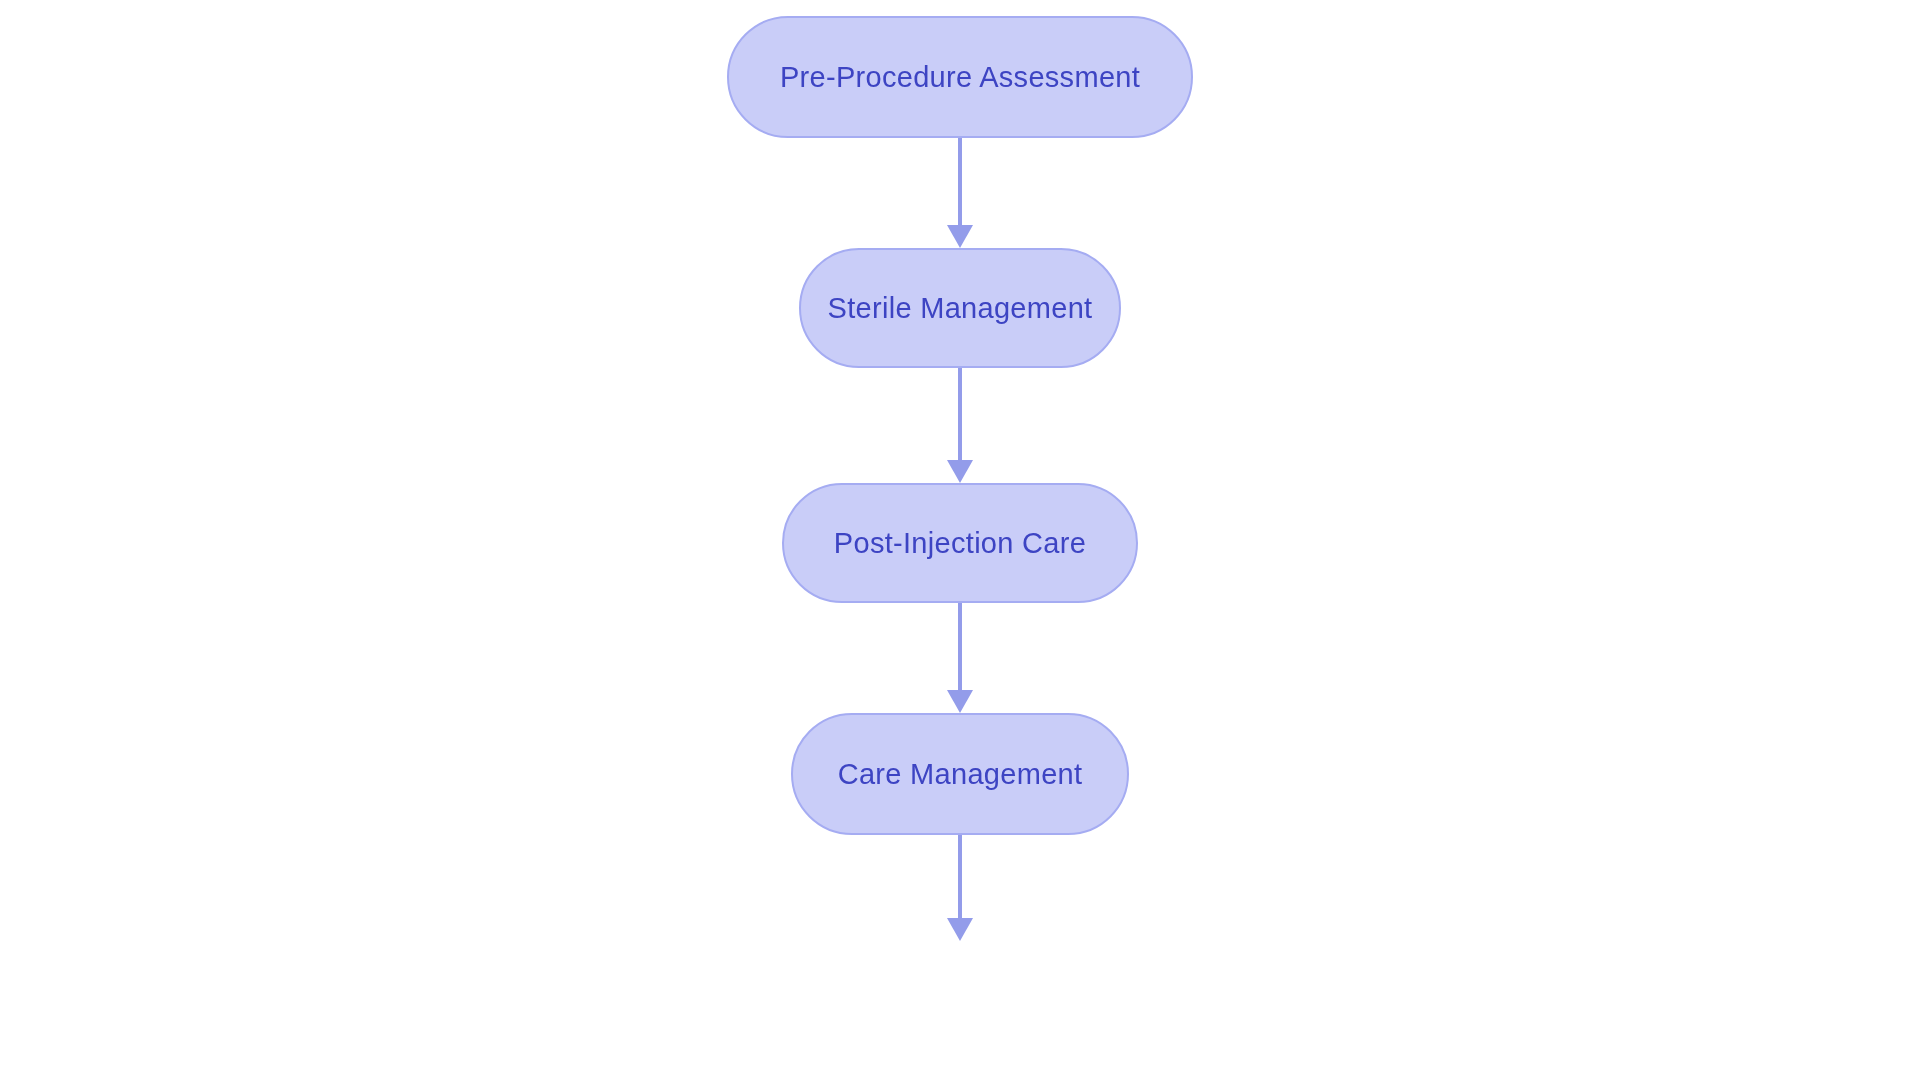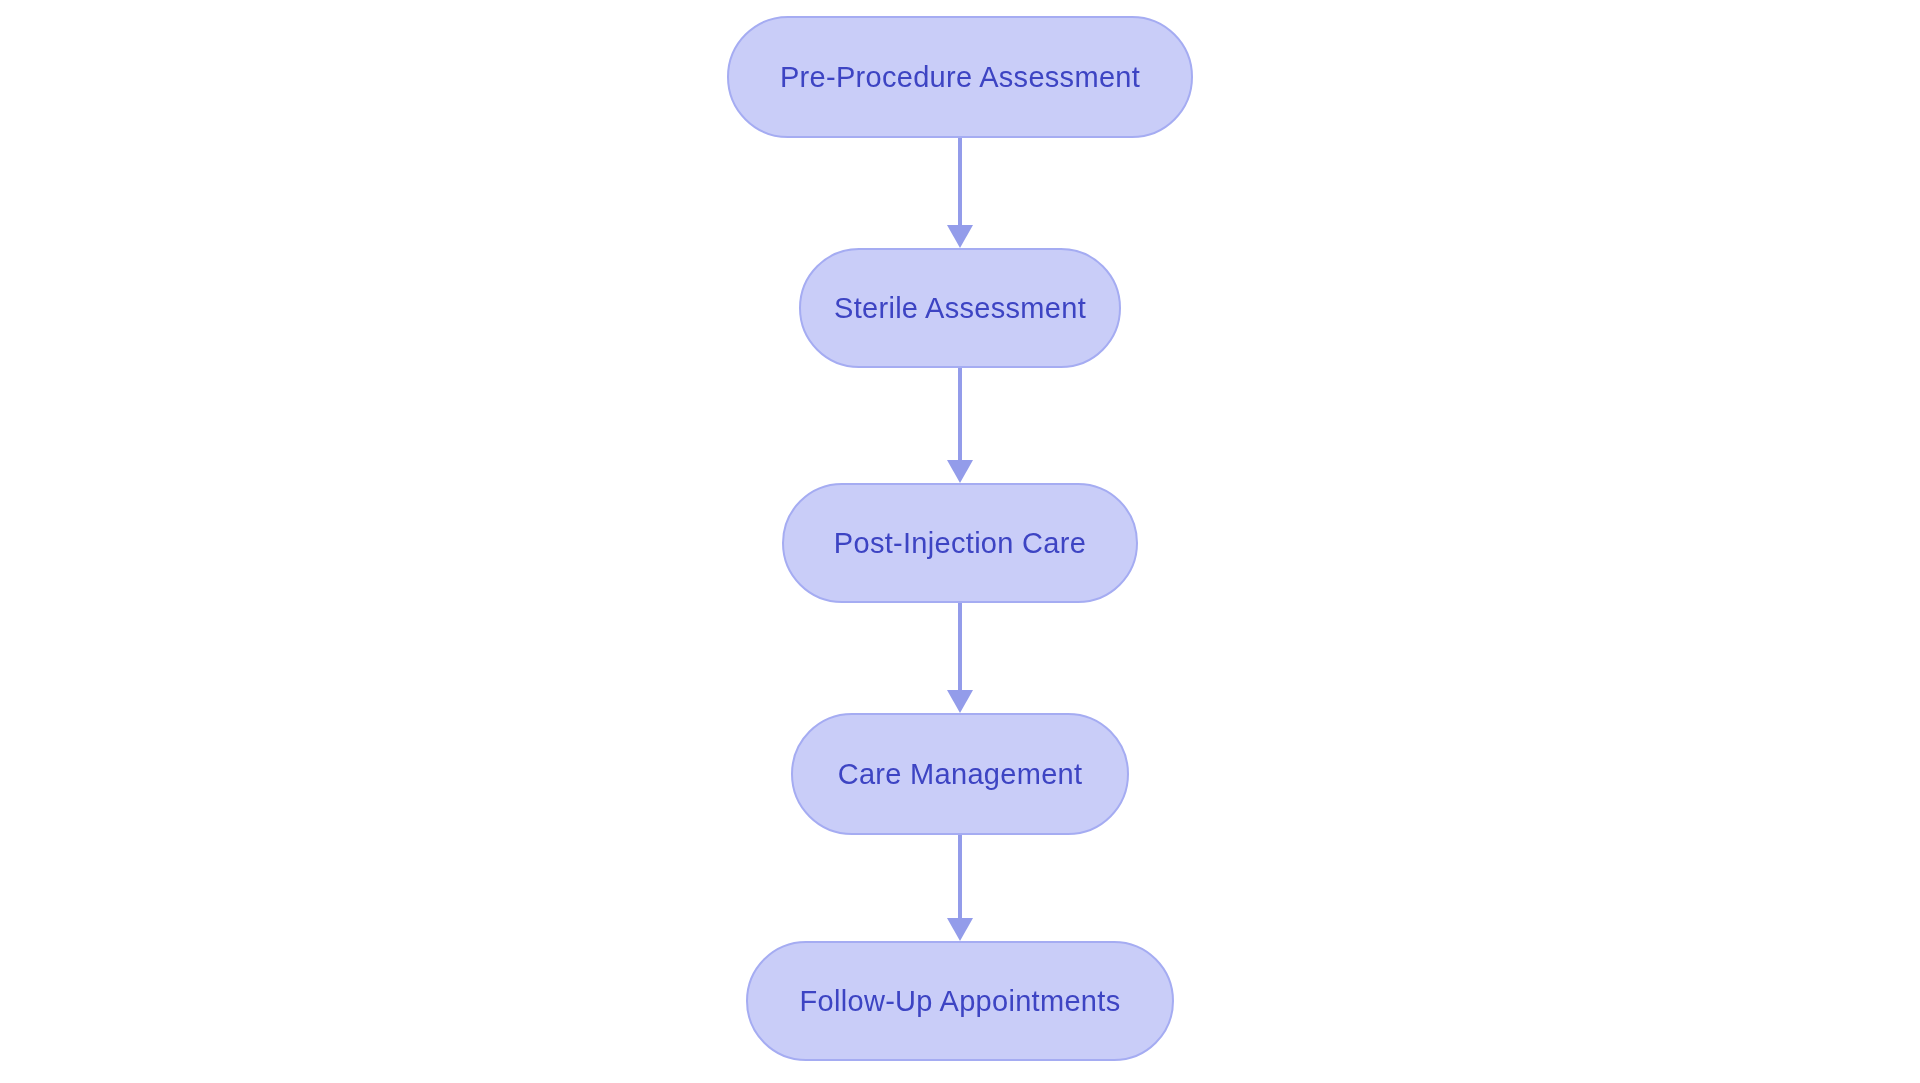--- a/index.html
+++ b/index.html
@@ -71,21 +71,21 @@
   <div class="node" style="top:16px; width:466px; height:122px;">
     <span class="node-label">Pre-Procedure Assessment</span>
   </div>
 
   <div class="connector" style="top:138px; height:110px;">
     <div class="connector-line"></div>
     <div class="arrow-head"></div>
   </div>
 
   <div class="node" style="top:248px; width:322px; height:120px;">
-    <span class="node-label">Sterile Assessment</span>
+    <span class="node-label">Sterile Management</span>
   </div>
 
   <div class="connector" style="top:368px; height:115px;">
     <div class="connector-line"></div>
     <div class="arrow-head"></div>
   </div>
 
   <div class="node" style="top:483px; width:356px; height:120px;align-items:center;">
     <span class="node-label">Post-Injection Care</span>
   </div>
@@ -97,17 +97,14 @@
 
   <div class="node" style="top:713px; width:338px; height:122px;">
     <span class="node-label">Care Management</span>
   </div>
 
   <div class="connector" style="top:835px; height:106px;">
     <div class="connector-line"></div>
     <div class="arrow-head"></div>
   </div>
 
-  <div class="node" style="top:941px; width:428px; height:120px;">
-    <span class="node-label">Follow-Up Appointments</span>
-  </div>
 
 </div>
 
 </body></html>

